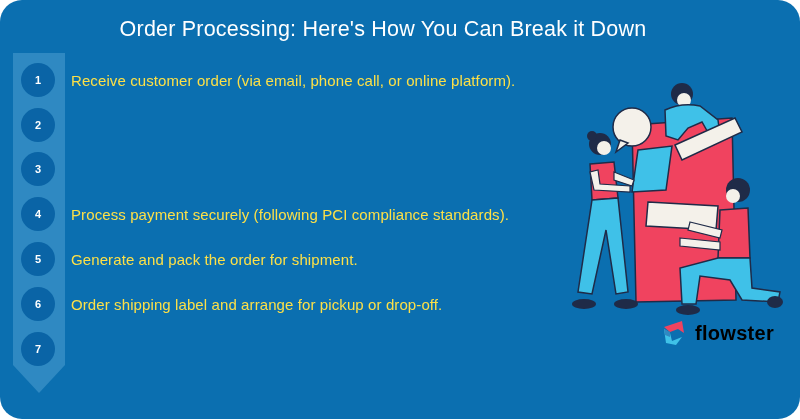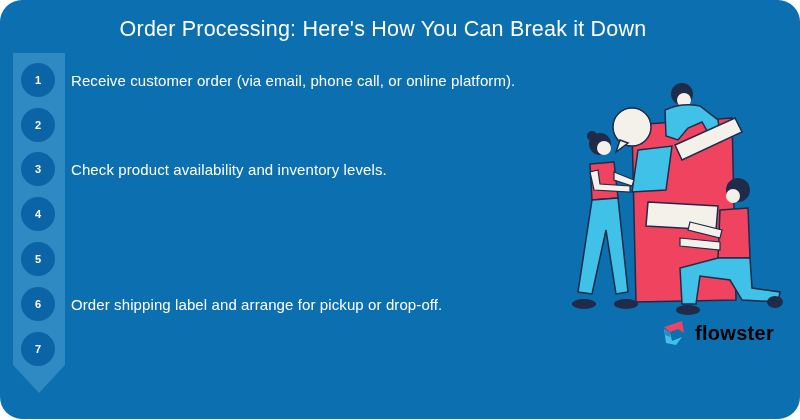--- a/index.html
+++ b/index.html
@@ -12,21 +12,21 @@
     position: absolute; left: 0; top: 17px; width: 766px; text-align: center;
     color: #ffffff; font-size: 21.5px; letter-spacing: 0.2px; white-space: nowrap;
   }
   .strip { position: absolute; left: 13px; top: 53px; width: 52px; height: 342px; }
   .step-circle {
     position: absolute; left: 21px; width: 34px; height: 34px; border-radius: 50%;
     background: #0a64a6; color: #ffffff; font-weight: bold; font-size: 11px;
     display: flex; align-items: center; justify-content: center;
   }
   .step-text {
-    position: absolute; left: 71px; color: #ffffff; font-size: 15px; white-space: nowrap;
+    position: absolute; left: 71px; color: #fde047; font-size: 15px; white-space: nowrap;
     letter-spacing: 0.1px;
   }
   .illustration { position: absolute; left: 570px; top: 80px; width: 220px; height: 240px; }
   .logo { position: absolute; left: 662px; top: 318px; height: 30px; display: flex; align-items: center; }
   .logo-text { color: #000000; font-weight: bold; font-size: 20px; margin-left: 9px; letter-spacing: 0.3px; }
 </style>
 </head>
 <body>
 
 <div class="card">
@@ -36,25 +36,26 @@
   <svg class="strip" viewBox="0 0 52 342" width="52" height="342">
     <polygon points="0,0 52,0 52,312 26,340 0,312" fill="#2f89c2"></polygon>
   </svg>
 
   <div class="step-circle" style="top:63px">1</div>
   <div class="step-text" style="top:72px">Receive customer order (via email, phone call, or online platform).</div>
 
   <div class="step-circle" style="top:108px">2</div>
 
   <div class="step-circle" style="top:152px">3</div>
-  <div class="step-text" style="top:161px">Check product availability and inventory levels.</div>
 
   <div class="step-circle" style="top:197px">4</div>
+  <div class="step-text" style="top:206px">Process payment securely (following PCI compliance standards).</div>
 
   <div class="step-circle" style="top:242px">5</div>
+  <div class="step-text" style="top:251px">Generate and pack the order for shipment.</div>
 
   <div class="step-circle" style="top:287px">6</div>
   <div class="step-text" style="top:296px">Order shipping label and arrange for pickup or drop-off.</div>
 
   <div class="step-circle" style="top:332px">7</div>
 
   <svg class="illustration" viewBox="0 0 220 240" width="220" height="240">
 
     <polygon points="62,45 162,38 166,220 66,222" fill="#f0435f" stroke="#1f2b48" stroke-width="1.5"></polygon>
 

